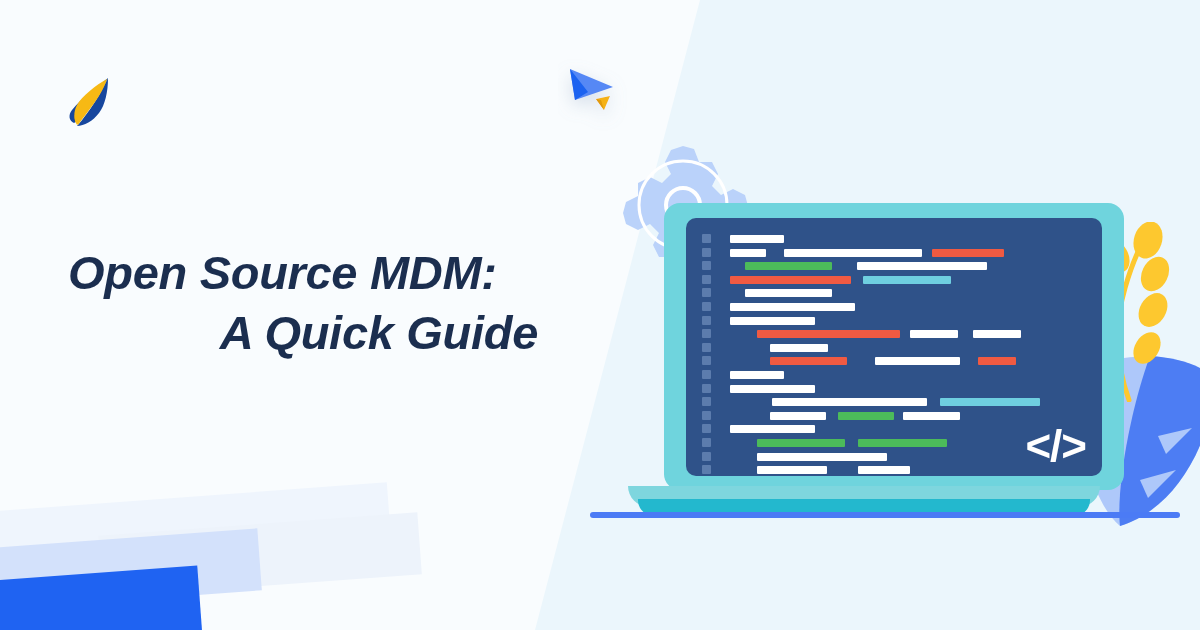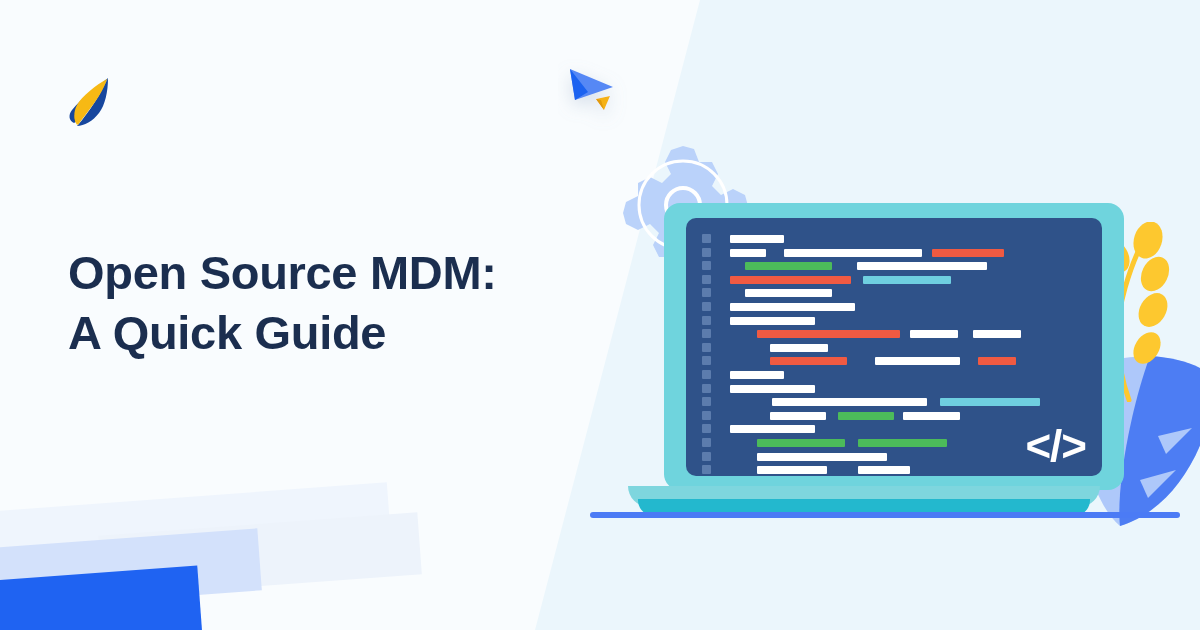--- a/index.html
+++ b/index.html
@@ -30,23 +30,23 @@
   .logo-mark{width:46px;height:52px;display:block;}
   .logo-text{
     font-size:38px;font-weight:700;color:#17479E;letter-spacing:-0.4px;
     font-family:"Liberation Sans", sans-serif;line-height:1;
   }
 
   
   .headline{
     position:absolute;left:68px;top:243px;width:470px;
     font-size:47px;font-weight:700;line-height:1.28;
-    color:#1B2E4F;letter-spacing:-0.3px;
-  }
-  .headline .l2{display:block;}
+    color:#1B2E4F;letter-spacing:-0.3px;font-style:italic;
+  }
+  .headline .l2{display:block;text-align:right;}
 
   
   .plane{position:absolute;left:558px;top:55px;width:90px;height:90px;}
 
   
   .gear{position:absolute;left:618px;top:140px;width:130px;height:130px;}
 
   
   .plant{position:absolute;left:1085px;top:222px;width:110px;height:180px;}
   .bigleaf{position:absolute;left:1080px;top:340px;width:140px;height:190px;}

